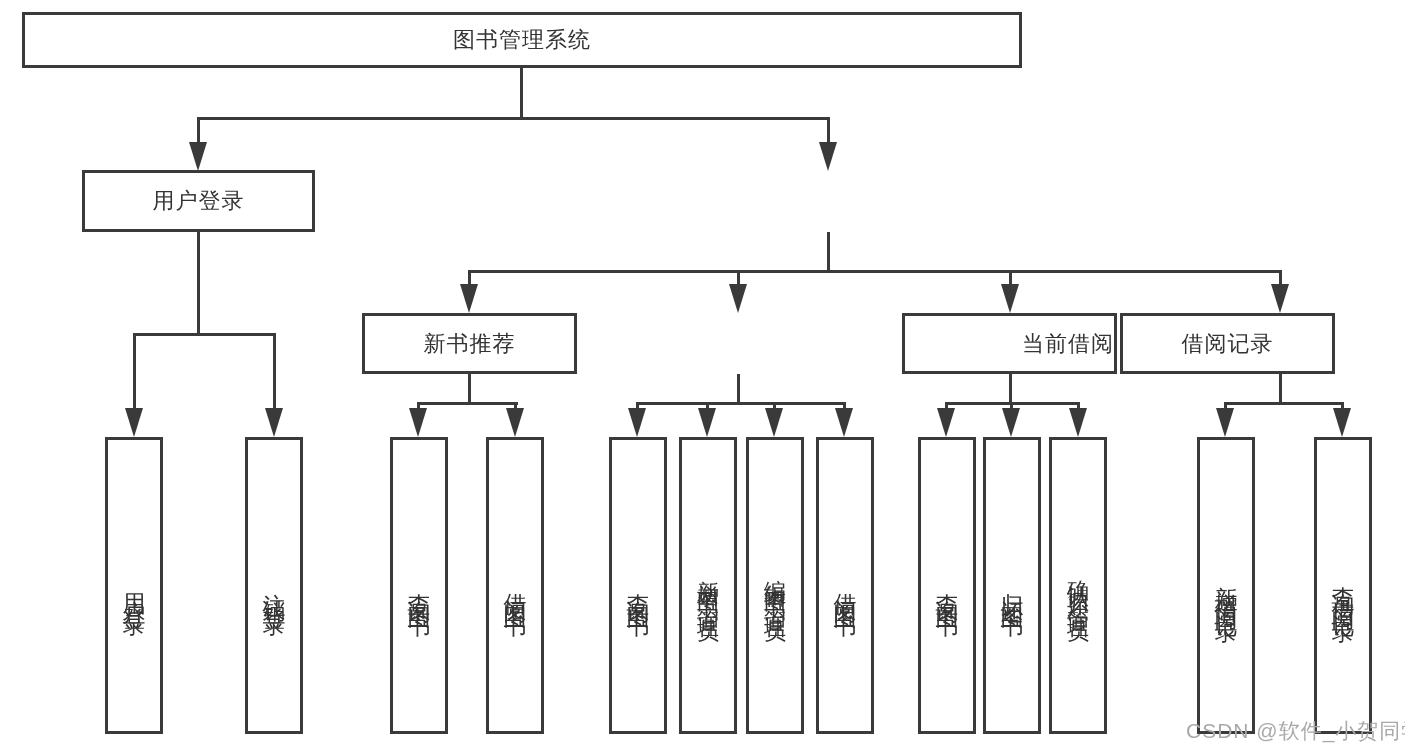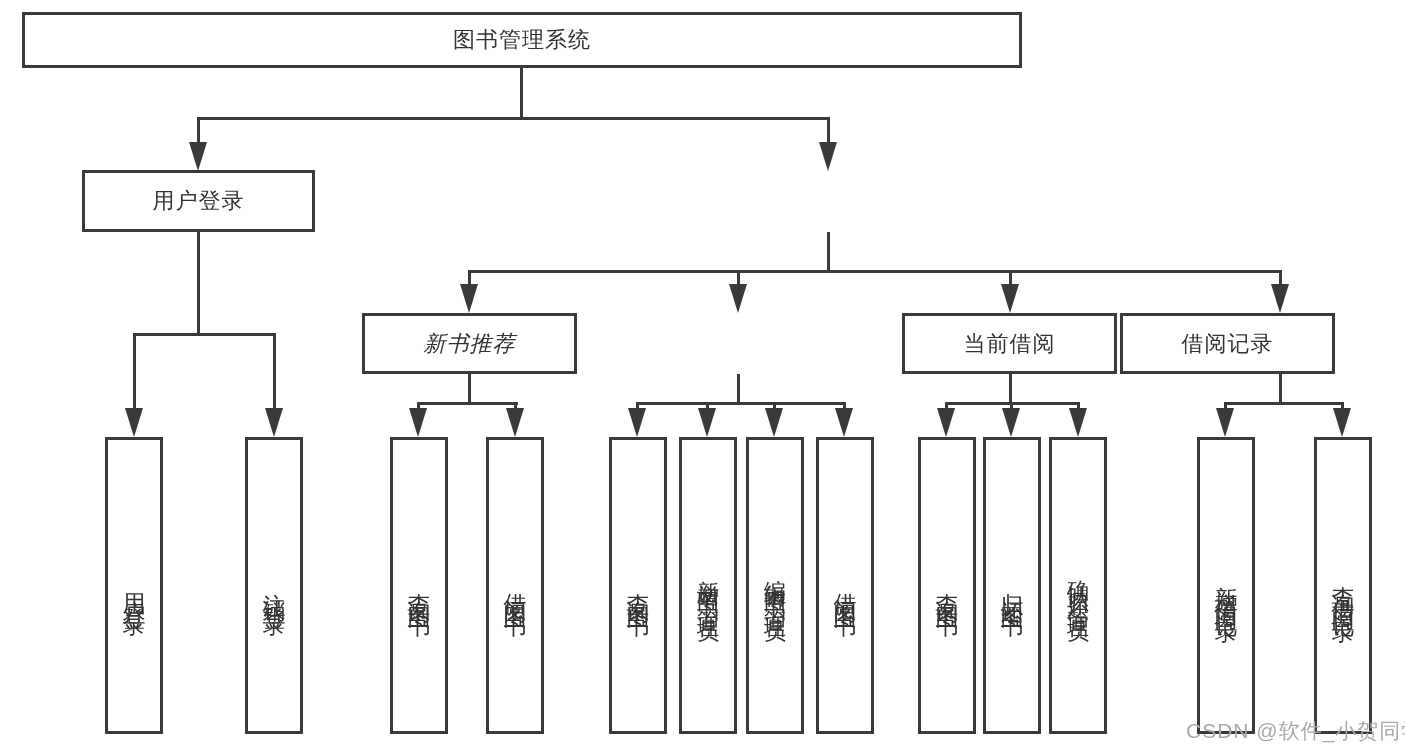--- a/index.html
+++ b/index.html
@@ -81,24 +81,24 @@
   <div class="hline" style="left:468px;top:270px;width:814px;"></div>
   <div class="vline" style="left:468px;top:270px;height:16px;"></div>
   <div class="vline" style="left:737px;top:270px;height:16px;"></div>
   <div class="vline" style="left:1009px;top:270px;height:16px;"></div>
   <div class="vline" style="left:1279px;top:270px;height:16px;"></div>
   <div class="arrow" style="left:460px;top:284px;"></div>
   <div class="arrow" style="left:729px;top:284px;"></div>
   <div class="arrow" style="left:1001px;top:284px;"></div>
   <div class="arrow" style="left:1271px;top:284px;"></div>
 
-  <div class="node" style="left:362px;top:313px;width:215px;height:61px;font-style:italic;">
+  <div class="node" style="left:362px;top:313px;width:215px;height:61px;">
     <span>新书推荐</span>
   </div>
-  <div class="node" style="left:902px;top:313px;width:215px;height:61px;">
+  <div class="node" style="left:902px;top:313px;width:215px;height:61px;justify-content:flex-end;">
     <span>当前借阅</span>
   </div>
   <div class="node" style="left:1120px;top:313px;width:215px;height:61px;">
     <span>借阅记录</span>
   </div>
 
   <div class="vline" style="left:468px;top:374px;height:31px;"></div>
   <div class="hline" style="left:417px;top:402px;width:101px;"></div>
   <div class="vline" style="left:417px;top:402px;height:8px;"></div>
   <div class="vline" style="left:514px;top:402px;height:8px;"></div>

